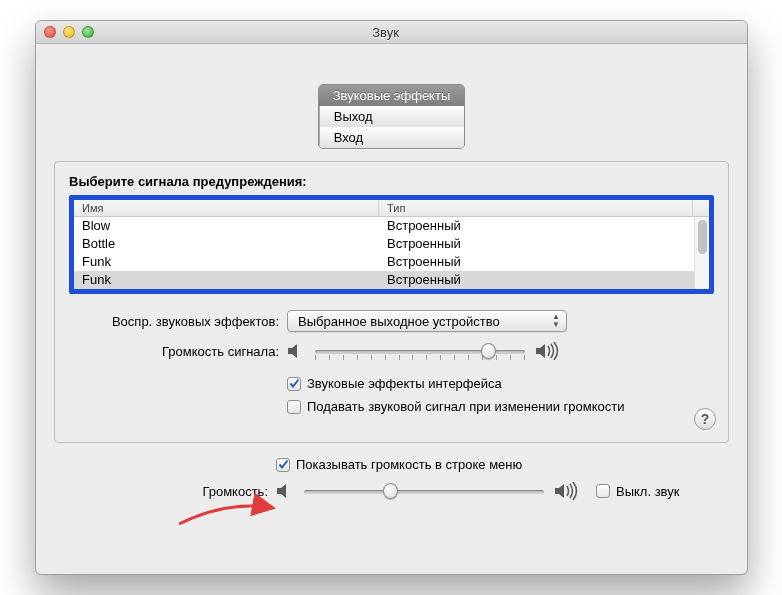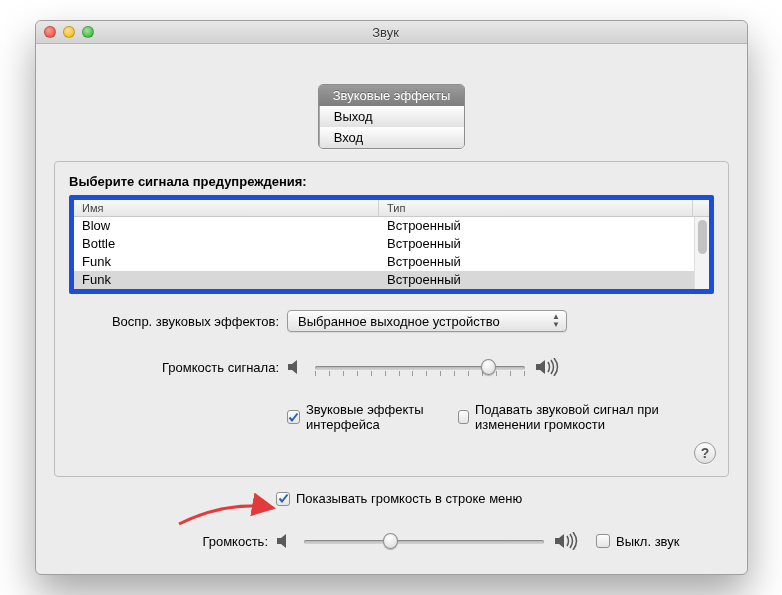--- a/index.html
+++ b/index.html
@@ -117,21 +117,21 @@
   .td.name { flex: 0 0 305px; }
   .td.type { flex: 1; }
   .td.sb { flex: 0 0 15px; }
   .trow.sel { background: #d8d8d8; }
   .sb-col {
     position:absolute; right:0; top:0; bottom:0; width:15px;
     background: #f4f4f4; border-left:1px solid #dedede;
   }
   .sb-thumb { position:absolute; left:3px; top:3px; width:9px; height:34px; background:#c2c2c2; border-radius:5px; }
   
-  .row { display:flex; align-items:center; margin-bottom: 26px; }
+  .row { display:flex; align-items:center; margin-bottom: 10px; }
   .row .rlabel { width: 218px; text-align: right; padding-right: 8px; font-size:13px; }
   .row .rbody { flex:1; display:flex; align-items:center; gap:8px; }
   .popup {
     height: 22px; min-width: 280px;
     border: 1px solid #9a9a9a; border-radius:4px;
     background: linear-gradient(#fdfdfd,#e3e3e3);
     box-shadow: inset 0 1px 0 rgba(255,255,255,0.8), 0 1px 1px rgba(0,0,0,0.08);
     display:flex; align-items:center;
     padding: 0 8px 0 10px; font-size:13px; position:relative;
   }
@@ -288,21 +288,21 @@
                 <path d="M13 4 Q16 9 13 14" fill="none" stroke="#5a5a5a" stroke-width="1.5"></path>
                 <path d="M16 2 Q21 9 16 16" fill="none" stroke="#5a5a5a" stroke-width="1.5"></path>
                 <path d="M19 0 Q26 9 19 18" fill="none" stroke="#5a5a5a" stroke-width="1.5"></path>
               </svg>
           </span>
         </div>
       </div>
 
       <div class="row" style="margin-top:16px;">
         <div class="rlabel"></div>
-        <div class="rbody" style="flex-direction:row; align-items:flex-start; gap:8px;">
+        <div class="rbody" style="flex-direction:column; align-items:flex-start; gap:8px;">
           <label class="chk">
             <span class="box checked">
               <svg width="11" height="11" viewBox="0 0 11 11">
                   <path d="M1.5 5.5 L4 8.5 L9.5 1.5" fill="none" stroke="#2b5fb0" stroke-width="2"></path>
                 </svg>
             </span>
             <span>Звуковые эффекты интерфейса</span>
           </label>
           <label class="chk" style="position:relative;">
             <span class="box">

